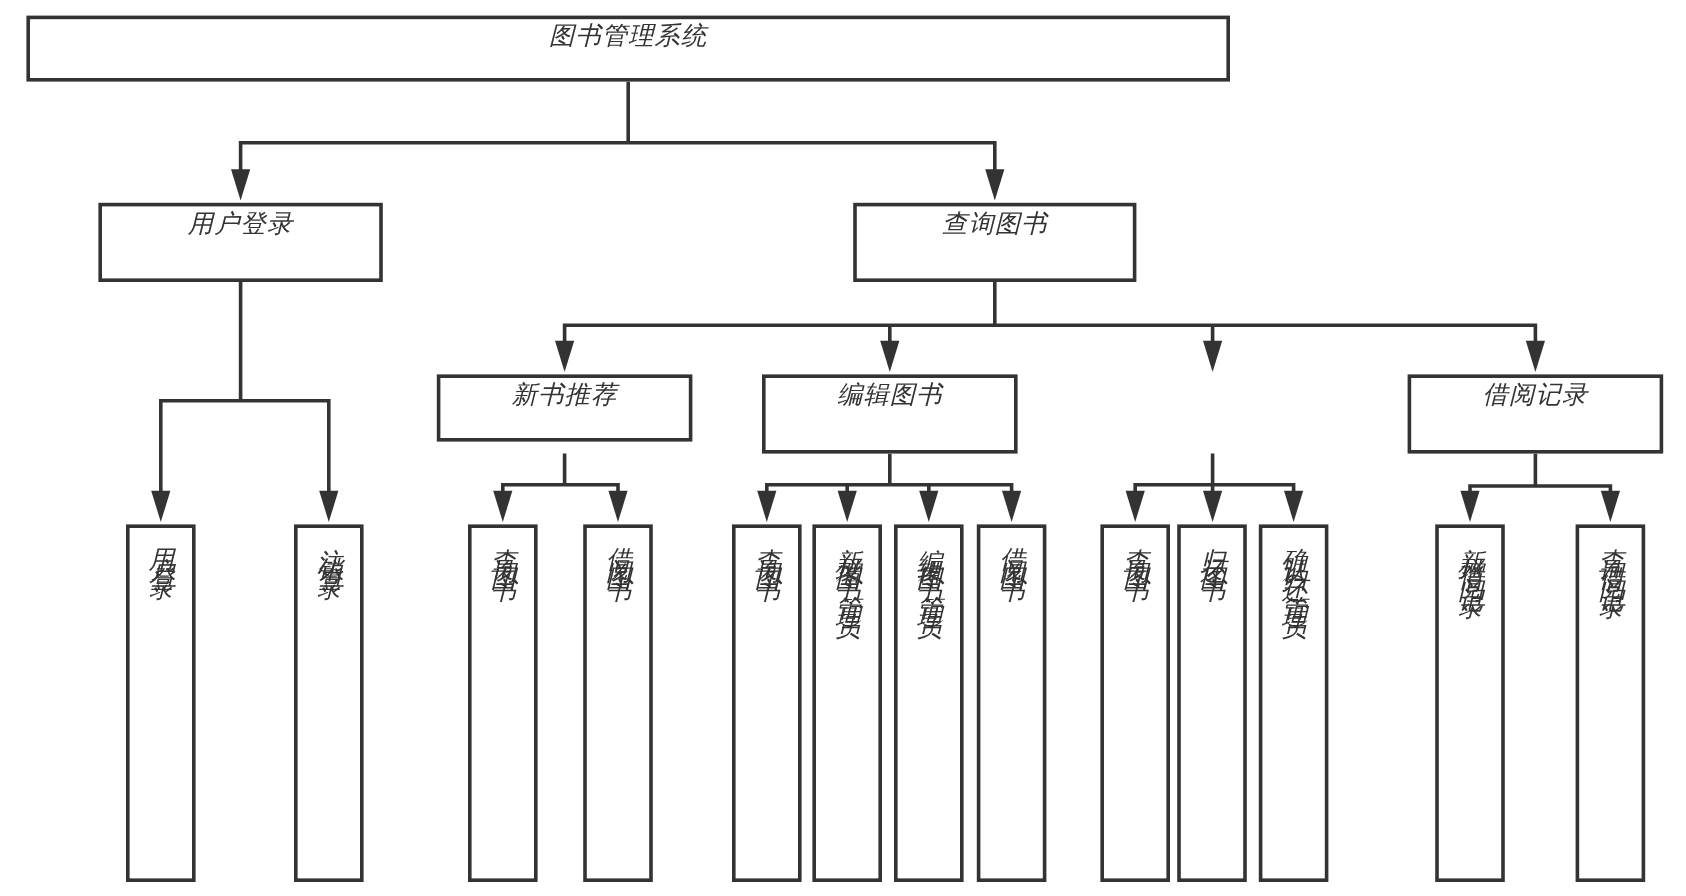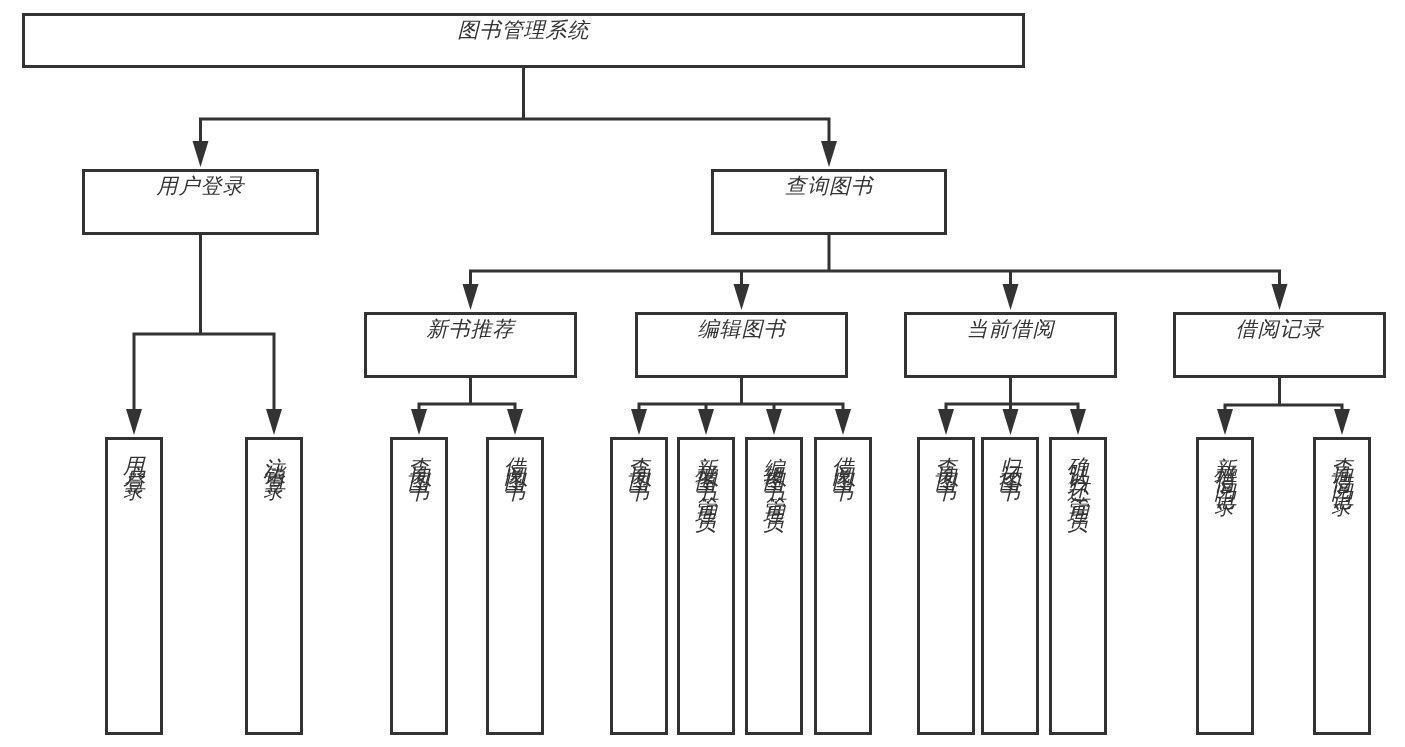--- a/index.html
+++ b/index.html
@@ -118,28 +118,25 @@
     <span>图书管理系统</span>
   </div>
 
   <div class="node h-node" style="left:82px; top:169px; width:237px; height:66px;">
     <span>用户登录</span>
   </div>
   <div class="node h-node" style="left:711px; top:169px; width:236px; height:66px;">
     <span>查询图书</span>
   </div>
 
-  <div class="node h-node" style="left:364px; top:312px; width:213px; height:66px;">
+  <div class="node h-node" style="left:364px; top:312px; width:213px; height:56px;">
     <span>新书推荐</span>
   </div>
   <div class="node h-node" style="left:635px; top:312px; width:213px; height:66px;">
     <span>编辑图书</span>
-  </div>
-  <div class="node h-node" style="left:904px; top:312px; width:213px; height:66px;">
-    <span>当前借阅</span>
   </div>
   <div class="node h-node" style="left:1173px; top:312px; width:213px; height:66px;">
     <span>借阅记录</span>
   </div>
 
   <div class="node leaf" style="left:105px;">
     <span>用户登录</span>
   </div>
   <div class="node leaf" style="left:245px;">
     <span>注销登录</span>

